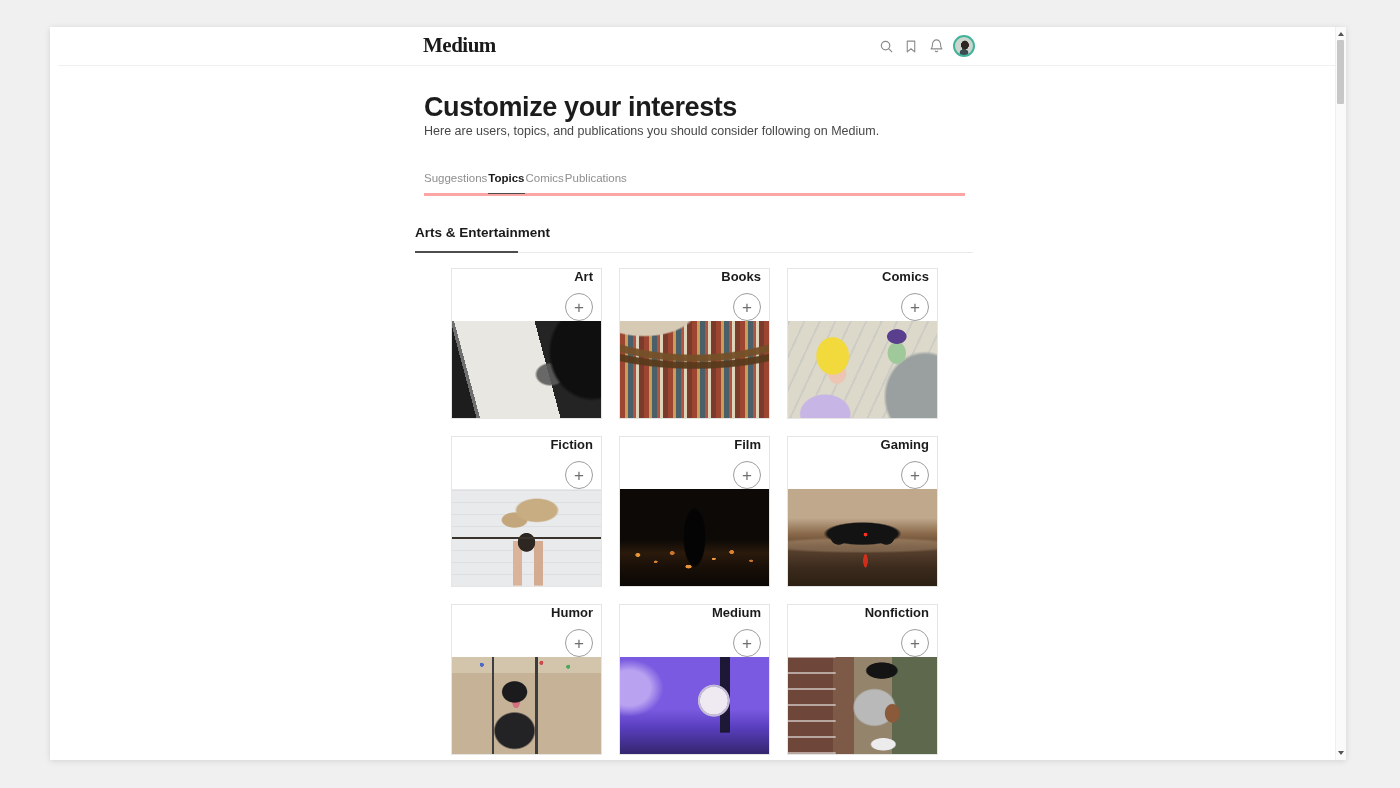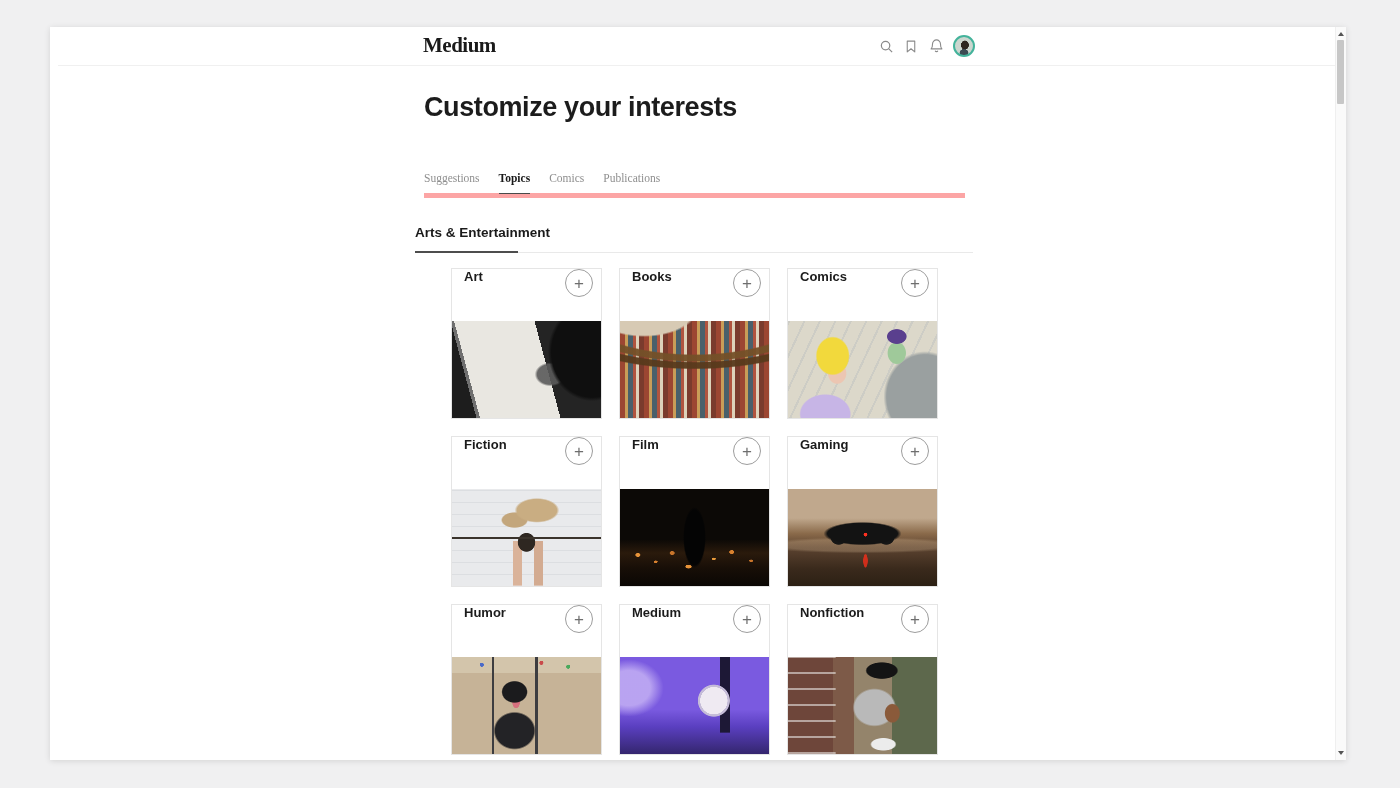--- a/index.html
+++ b/index.html
@@ -29,30 +29,30 @@
   
   .scrollbar{position:absolute;top:0;right:0;bottom:0;width:10px;background:#fafafa;border-left:1px solid #efefef;}
   .scroll-arrow{position:absolute;left:2px;width:0;height:0;border-left:3px solid transparent;border-right:3px solid transparent;}
   .scroll-arrow.up{top:5px;border-bottom:4px solid #555;}
   .scroll-arrow.down{bottom:5px;border-top:4px solid #555;}
   .scroll-thumb{position:absolute;left:1px;top:13px;width:7px;height:64px;background:#c7c7c7;border-radius:1px;cursor:pointer;}
   
   .main{position:absolute;left:374px;top:38px;width:620px;height:493px;}
   .page-title{position:absolute;left:0;top:25px;margin:0;font-size:27px;line-height:34px;font-weight:700;color:#1c1c1c;letter-spacing:-.4px;}
   .page-subtitle{position:absolute;left:0;top:59px;font-size:12.5px;color:#474747;}
-  .tabs{position:absolute;left:0;top:107px;width:541px;display:flex;gap:19px;border-bottom:5px solid #fca5a5;font-family:Liberation Serif, serif;}
+  .tabs{position:absolute;left:0;top:107px;width:541px;display:flex;gap:1px;border-bottom:3px solid #fca5a5;}
   .tab{font-size:11.5px;color:#8e8e8e;padding-bottom:9px;cursor:pointer;}
   .tab.active{color:#1a1a1a;font-weight:700;border-bottom:1px solid #4a4a4a;margin-bottom:-1px;}
   .section-title{position:absolute;left:-9px;top:160px;font-size:13.5px;font-weight:700;color:#1a1a1a;}
   .section-rule{position:absolute;left:-9px;top:187px;width:558px;height:1px;background:#e9e9e9;}
   .section-rule-dark{position:absolute;left:-9px;top:186px;width:103px;height:2px;background:#4d4d4d;}
   
   .grid{position:absolute;left:27px;top:203px;display:grid;grid-template-columns:repeat(3,151px);gap:17px;}
   .topic-card{width:151px;height:151px;box-sizing:border-box;border:1px solid #e5e5e5;background:#fff;position:relative;}
-  .topic-card-head{position:absolute;top:0;left:0;right:0;height:52px;display:flex;align-items:flex-start;justify-content:space-between;padding:0 8px 0 12px;box-sizing:border-box;}
+  .topic-card-head{position:absolute;top:0;left:0;right:0;height:52px;display:flex;align-items:flex-end;justify-content:space-between;padding:0 8px 0 12px;box-sizing:border-box;flex-direction:column;}
   .topic-title{font-size:13px;font-weight:700;color:#1b1b1b;}
   .follow-btn{width:28px;height:28px;border-radius:50%;border:1px solid #9d9d9d;background:#fff;padding:0;display:flex;align-items:center;justify-content:center;cursor:pointer;}
   .plus{font-size:17px;line-height:15px;color:#6e6e6e;font-family:"Liberation Sans",sans-serif;}
   .topic-img{position:absolute;left:0;right:0;top:52px;bottom:0;}
   
   .img-art{background:
     radial-gradient(70px 78px at 94% 32%, #0f0f0f 0 58%, rgba(15,15,15,0) 63%),
     radial-gradient(26px 20px at 66% 55%, rgba(90,90,90,.9) 0 50%, rgba(90,90,90,0) 60%),
     linear-gradient(255deg, rgba(0,0,0,0) 38%, #e9e7e1 38% 84%, #6f6f6f 84% 86%, #1d1d1d 86%),
     #242424;}
@@ -143,20 +143,21 @@
             <path d="M8 2a4.2 4.2 0 0 0-4.2 4.2c0 4-1.6 5.3-1.6 5.3h11.6s-1.6-1.3-1.6-5.3A4.2 4.2 0 0 0 8 2z" fill="none" stroke="#8a8a8a" stroke-width="1.2" stroke-linejoin="round"></path>
             <path d="M6.6 13.6a1.5 1.5 0 0 0 2.8 0" fill="none" stroke="#8a8a8a" stroke-width="1.2"></path>
           </svg>
       </span>
       <span class="avatar"></span>
     </div>
   </div>
 
   <div class="main">
     <h1 class="page-title">Customize your interests</h1>
+    <div class="page-subtitle">Here are users, topics, and publications you should consider following on Medium.</div>
 
     <div class="tabs">
         <span class="tab">Suggestions</span>
         <span class="tab active">Topics</span>
         <span class="tab">Comics</span>
         <span class="tab">Publications</span>
       </div>
 
     <div class="section-title">Arts &amp; Entertainment</div>
     <div class="section-rule"></div>

